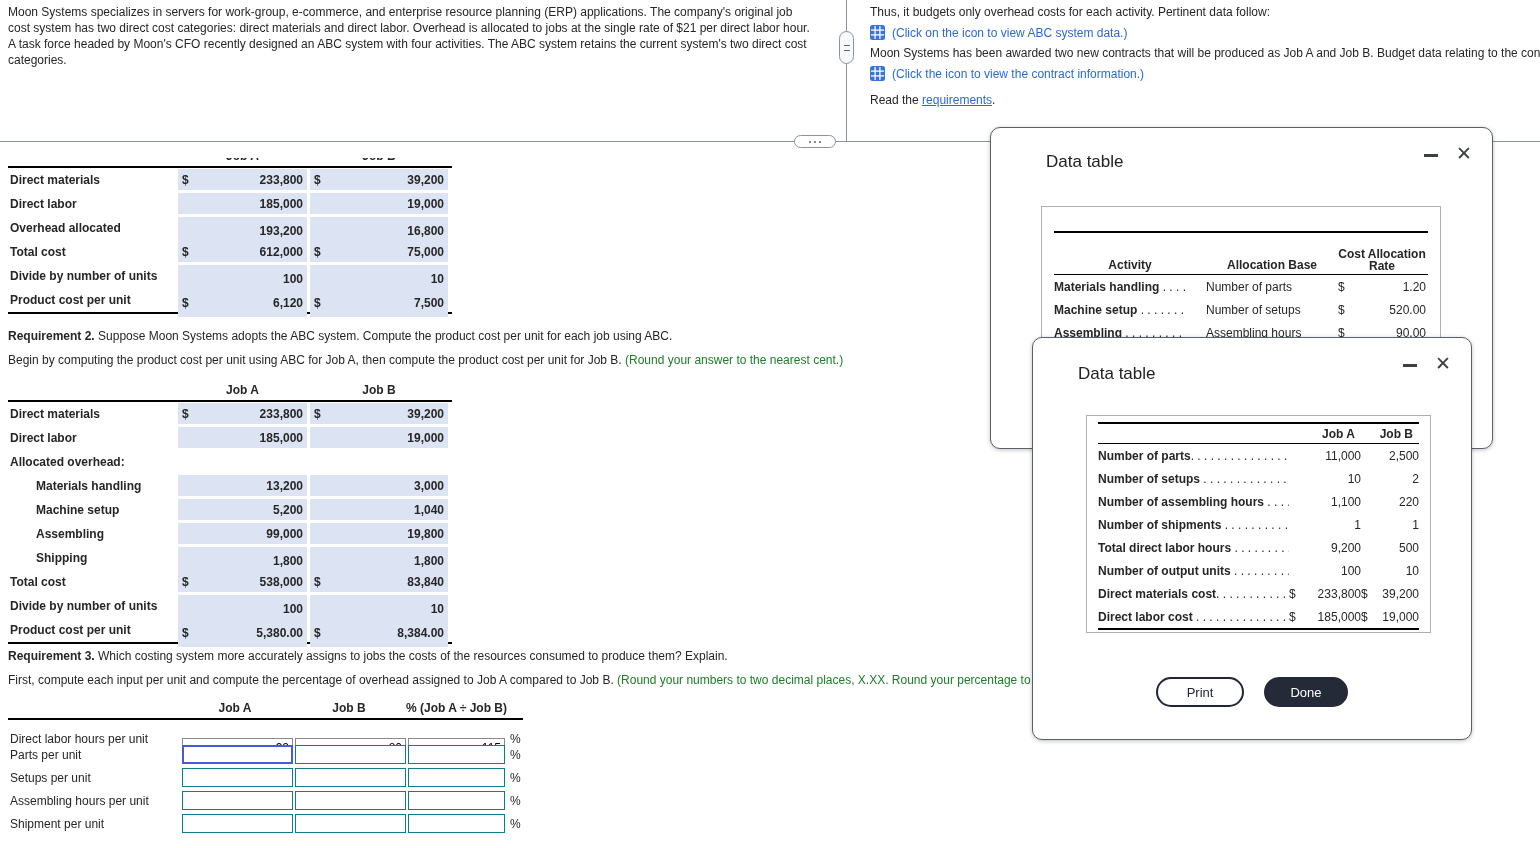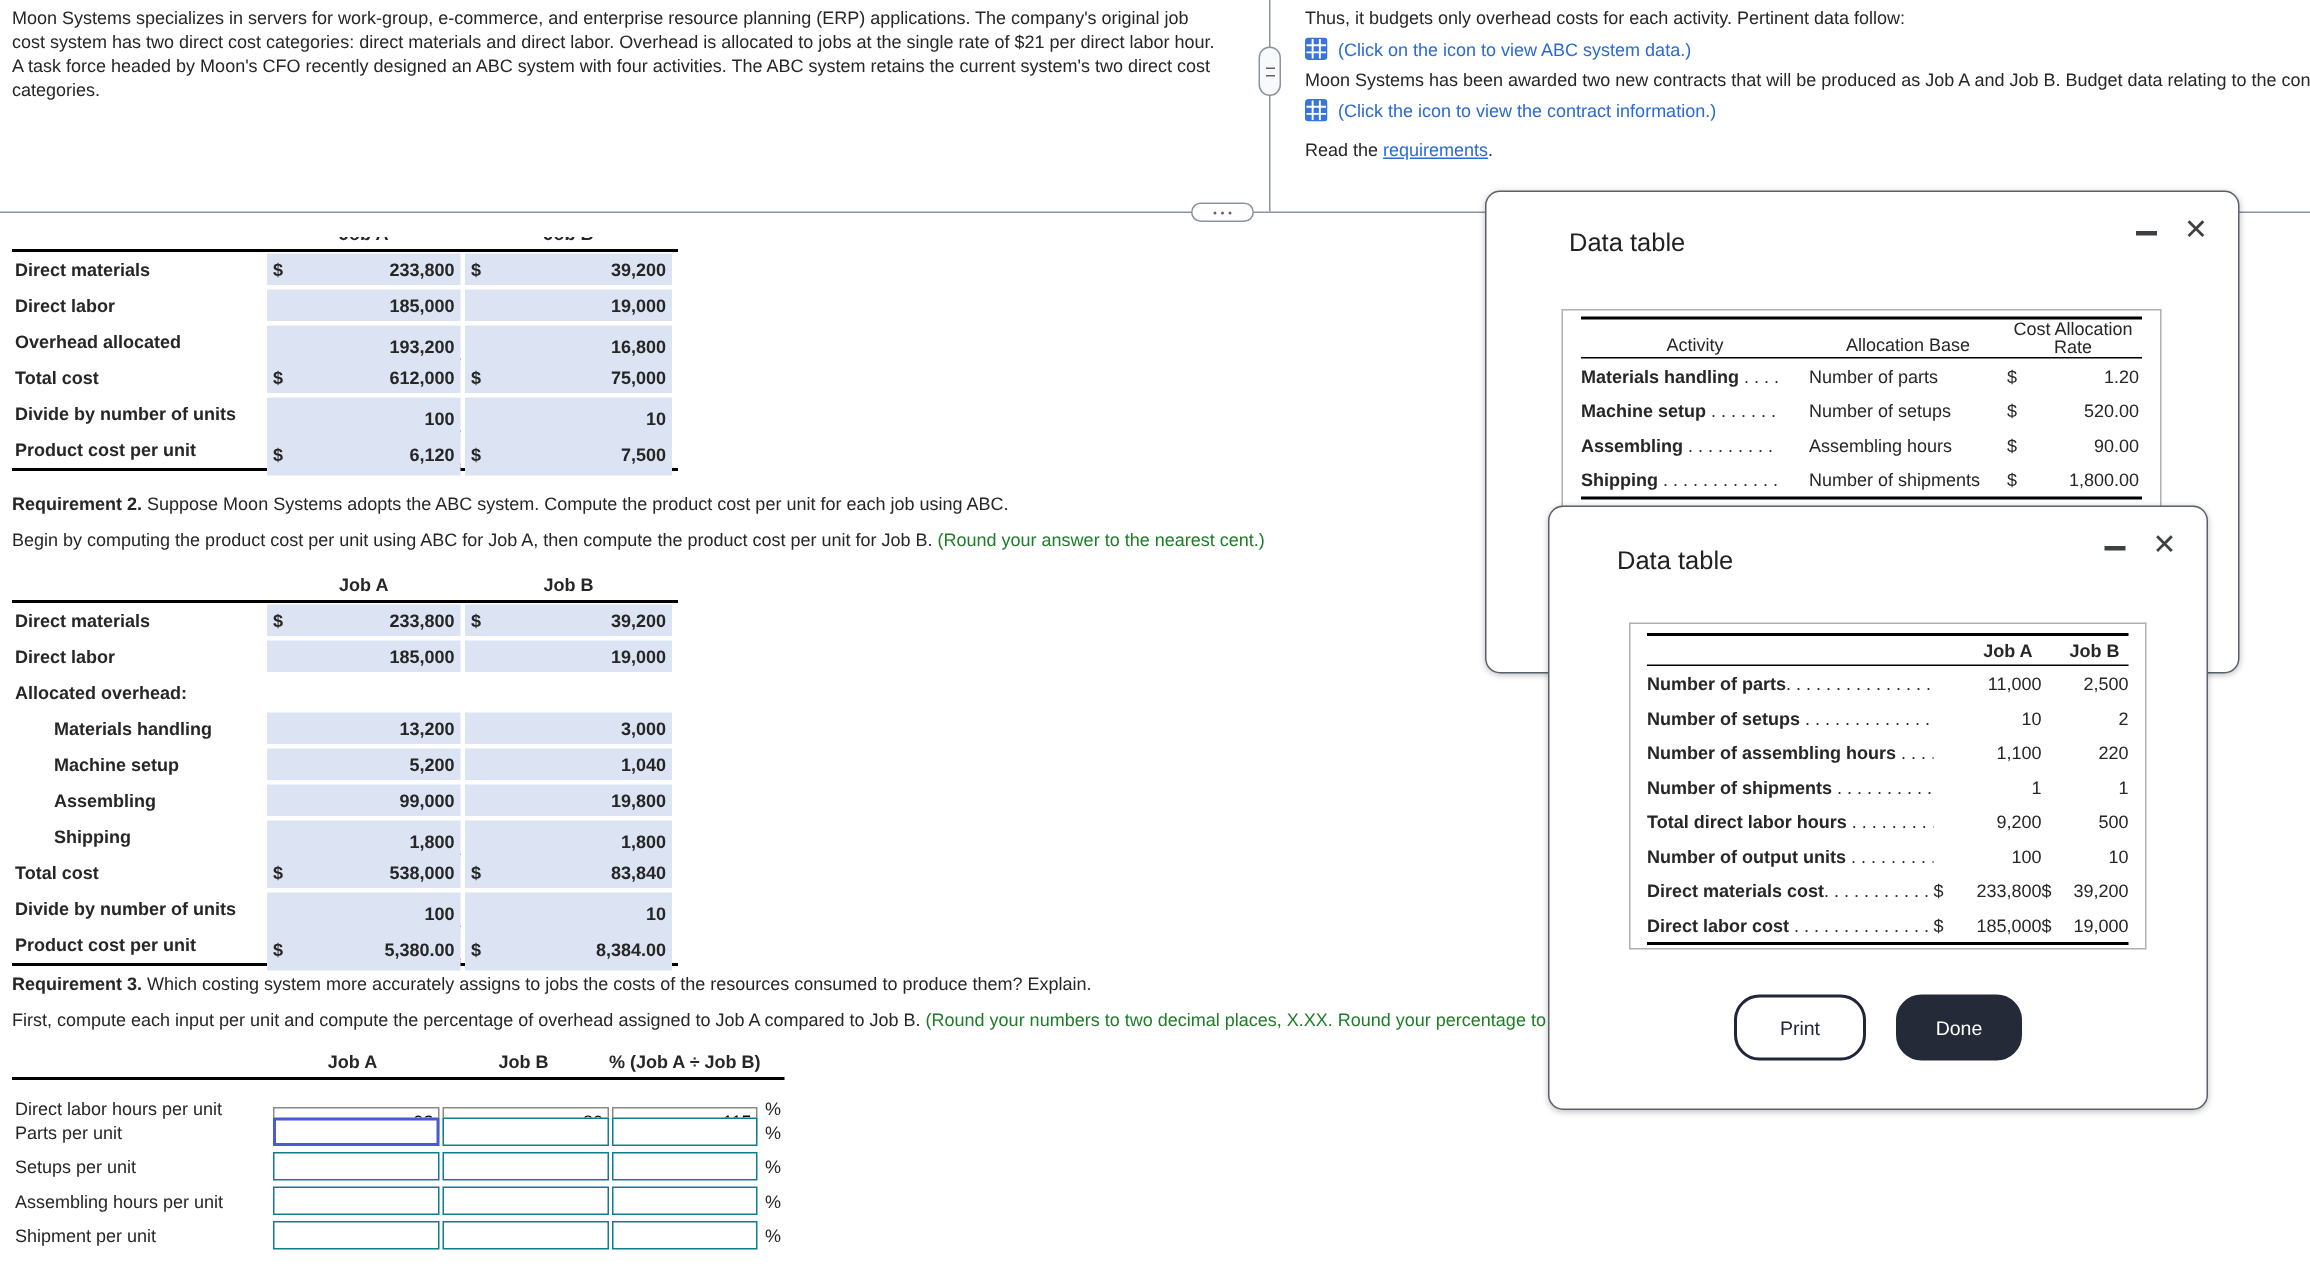--- a/index.html
+++ b/index.html
@@ -84,21 +84,21 @@
   #dialog2 .dlg-title { left:45px; top:26px; }
   .dlg-controls { position:absolute; top:14px; right:20px; display:flex; gap:18px; align-items:center; height:22px; }
   .min-btn { width:14px; height:3px; background:#3c4043; cursor:pointer; margin-top:4px; }
   .close-btn { font-size:19px; line-height:19px; color:#3c4043; cursor:pointer; font-weight:400; }
   .inner-box { position:absolute; border:1px solid #b0b0b0; background:#fff; }
   #dialog1 .inner-box { left:50px; top:78px; width:400px; height:136px; padding:4px 12px 0; }
   #dialog2 .inner-box { left:53px; top:77px; width:345px; height:218px; padding:6px 11px 0; }
 
   
   .d1-head { display:grid; grid-template-columns:152px 132px 16px 72px; border-top:2px solid #000;
-    border-bottom:1px solid #000; height:28px; align-items:end; font-weight:normal; padding-bottom:2px; }
+    border-bottom:1px solid #000; height:44px; align-items:end; font-weight:bold; padding-bottom:2px;margin-top:20px; }
   .d1-head .h-act { text-align:center; }
   .d1-head .h-base { text-align:center; }
   .d1-head .h-rate { grid-column:3 / span 2; text-align:center; line-height:12px; }
   .d1row { display:grid; grid-template-columns:152px 132px 16px 72px; height:23px; align-items:center; white-space:nowrap; }
   .d1row .act { font-weight:bold; overflow:hidden; }
   .d1row .act .leader { font-weight:normal; }
   .d1row .rate { text-align:right; }
   .d1-bottom { border-top:2px solid #000; }
 
   
@@ -106,21 +106,21 @@
     border-bottom:1px solid #000; height:22px; align-items:end; font-weight:bold; padding-bottom:2px; }
   .d2-head .ha, .d2-head .hb { text-align:right; padding-right:6px; }
   .d2row { display:grid; grid-template-columns:191px 72px 58px; height:23px; align-items:center; white-space:nowrap; }
   .d2row .lbl { font-weight:bold; overflow:hidden; }
   .d2row .lbl .leader { font-weight:normal; }
   .d2row .cell { display:flex; justify-content:flex-end; }
   .d2row .cell.dollar { justify-content:space-between; }
   .d2-bottom { border-top:2px solid #000; }
 
   .dlg-buttons { position:absolute; left:0; right:0; bottom:32px; display:flex; justify-content:center; gap:20px; }
-  .btn { height:44px; border-radius:17px; font-family:"Liberation Sans", sans-serif; font-size:13px; cursor:pointer; }
+  .btn { height:30px; border-radius:17px; font-family:"Liberation Sans", sans-serif; font-size:13px; cursor:pointer; }
   .btn-print { width:88px; background:#fff; border:2px solid #20263a; color:#20263a; }
   .btn-done { width:84px; background:#242a38; border:2px solid #242a38; color:#fff; }
 </style>
 </head>
 <body>
 
 <div id="app">
 
   <div class="left-para">Moon Systems specializes in servers for work-group, e-commerce, and enterprise resource planning (ERP) applications. The company's original job cost system has two direct cost categories: direct materials and direct labor. Overhead is allocated to jobs at the single rate of $21 per direct labor hour. A task force headed by Moon's CFO recently designed an ABC system with four activities. The ABC system retains the current system's two direct cost categories.</div>
 

